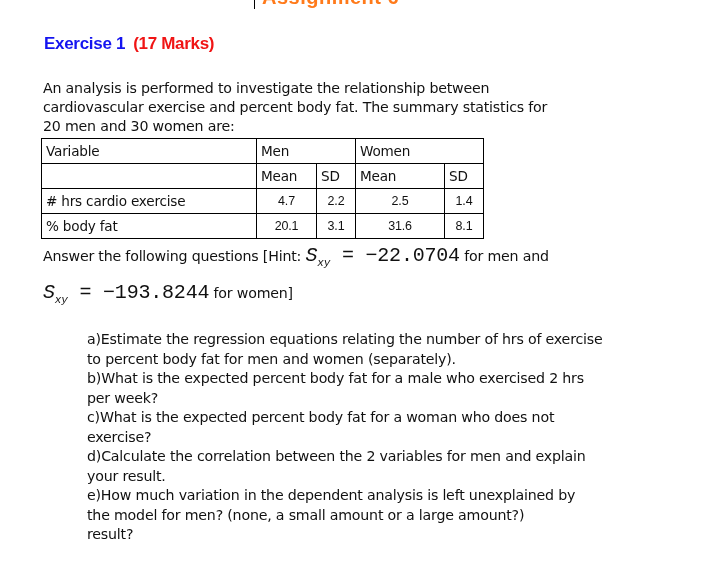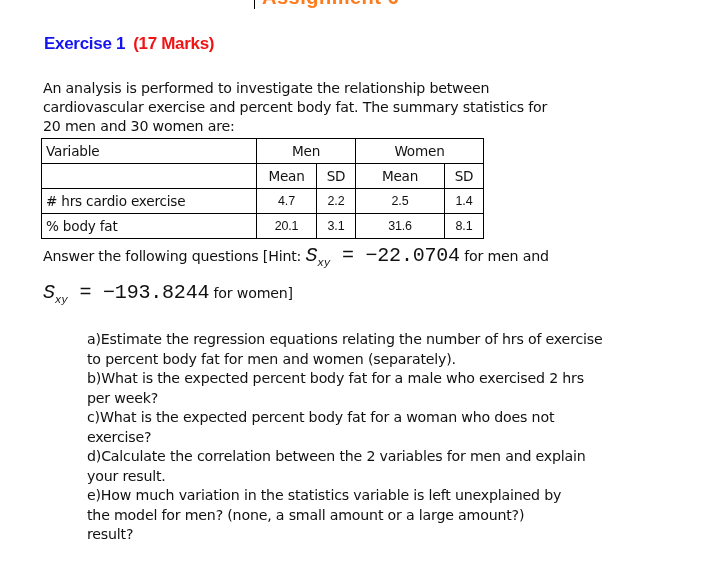--- a/index.html
+++ b/index.html
@@ -22,21 +22,21 @@
   .para {
     left: 43px; top: 79px; width: 600px; font-size: 14.2px; line-height: 19px; letter-spacing: -0.2px;
   }
   .line { white-space: nowrap; display: block; }
   table.stats {
     position: absolute; left: 41px; top: 138px; border-collapse: collapse;
     font-size: 13.6px; letter-spacing: -0.2px;
   }
   table.stats td { border: 1px solid #000; padding: 0 4px; height: 24px; vertical-align: middle; white-space: nowrap; }
   table.stats td.num { text-align: center; font-family: "Liberation Sans", sans-serif; font-size: 12.5px; }
-  table.stats td.c { text-align: center; }
+  table.stats td.c { }
   .hint { left: 43px; top: 244px; font-size: 14.2px; white-space: nowrap; letter-spacing: -0.2px; }
   .hint2 { left: 43px; top: 281px; font-size: 14.2px; white-space: nowrap; letter-spacing: -0.2px; }
   .math { font-family: Liberation Mono, monospace; font-size: 20px; }
   .math i { font-style: italic; }
   .math sub { font-size: 11px; font-style: italic; vertical-align: -5px; }
   .questions {
     left: 43px; top: 330px; width: 600px; font-size: 14.2px; line-height: 19.5px; letter-spacing: -0.2px; margin-left: 44px;
   }
 </style>
 </head>
@@ -106,16 +106,16 @@
 
 <div class="abs questions">
   <span class="line">a)Estimate the regression equations relating the number of hrs of exercise</span>
   <span class="line">to percent body fat for men and women (separately).</span>
   <span class="line">b)What is the expected percent body fat for a male who exercised 2 hrs</span>
   <span class="line">per week?</span>
   <span class="line">c)What is the expected percent body fat for a woman who does not</span>
   <span class="line">exercise?</span>
   <span class="line">d)Calculate the correlation between the 2 variables for men and explain</span>
   <span class="line">your result.</span>
-  <span class="line">e)How much variation in the statistics variable is left unexplained by</span>
+  <span class="line">e)How much variation in the dependent analysis is left unexplained by</span>
   <span class="line">the model for men?  (none, a small amount or a large amount?)</span>
   <span class="line">result?</span>
 </div>
 
 </body></html>

